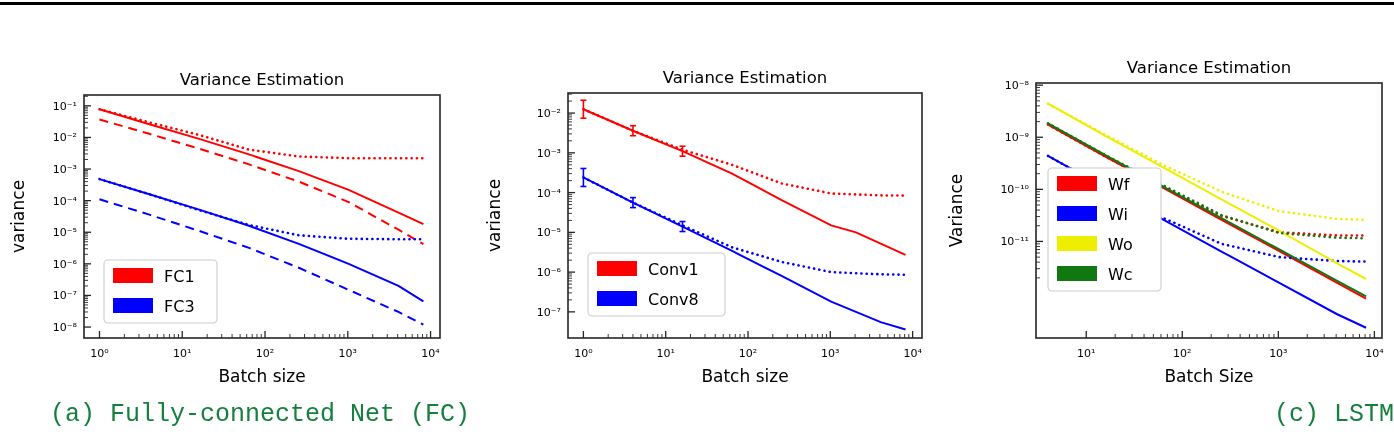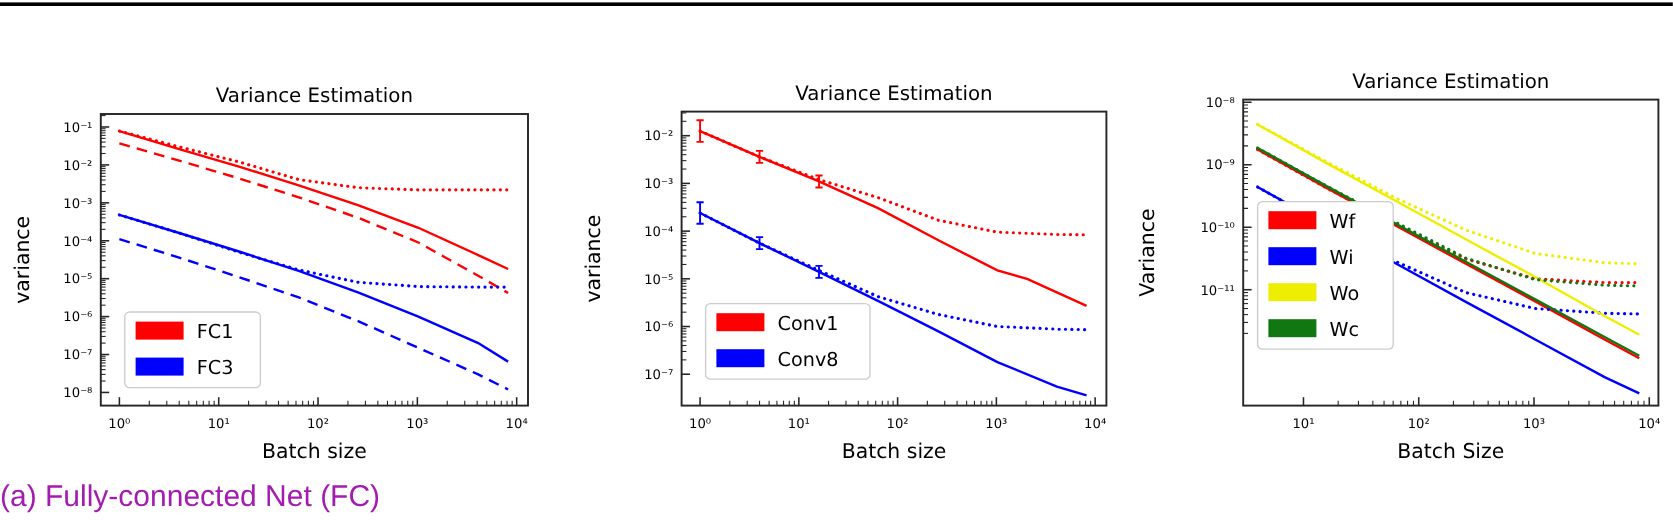--- a/index.html
+++ b/index.html
@@ -18,23 +18,23 @@
   }
   .panel{
     position:relative;
     display:flex;flex-direction:column;align-items:center;
   }
   .panel-a{width:470px;}
   .panel-b{width:460px;}
   .panel-c{width:464px;}
   .panel-plot{position:relative;}
   .panel-caption{
-    font-family:Liberation Sans, sans-serif;
-    font-size:25px;color:#a21caf;
-    text-align:left;white-space:nowrap;
+    font-family:Liberation Mono, monospace;
+    font-size:25px;color:#15803d;
+    text-align:right;white-space:nowrap;
     position:absolute;bottom:6px;left:0;right:0;
   }
   svg{display:block;}
   .axis-line{stroke:#262626;stroke-width:1.6;fill:none;}
   .tick{stroke:#262626;stroke-width:1.3;}
   .tick-minor{stroke:#262626;stroke-width:0.9;}
   .ticklabel{
     font-family:"DejaVu Sans", sans-serif;
     font-size:11px;fill:#000000;
   }
@@ -447,15 +447,16 @@
           <rect x="127" y="171" width="40" height="15" fill="#ff0000"></rect>
           <text x="178" y="185" class="legendlabel">Wf</text>
           <rect x="127" y="201" width="40" height="15" fill="#0000ff"></rect>
           <text x="178" y="215" class="legendlabel">Wi</text>
           <rect x="127" y="231" width="40" height="15" fill="#eeee00"></rect>
           <text x="178" y="245" class="legendlabel">Wo</text>
           <rect x="127" y="261" width="40" height="15" fill="#117711"></rect>
           <text x="178" y="275" class="legendlabel">Wc</text>
         </svg>
     </div>
+    <div class="panel-caption">(c) LSTM</div>
   </div>
 
 </div>
 
 </body></html>

